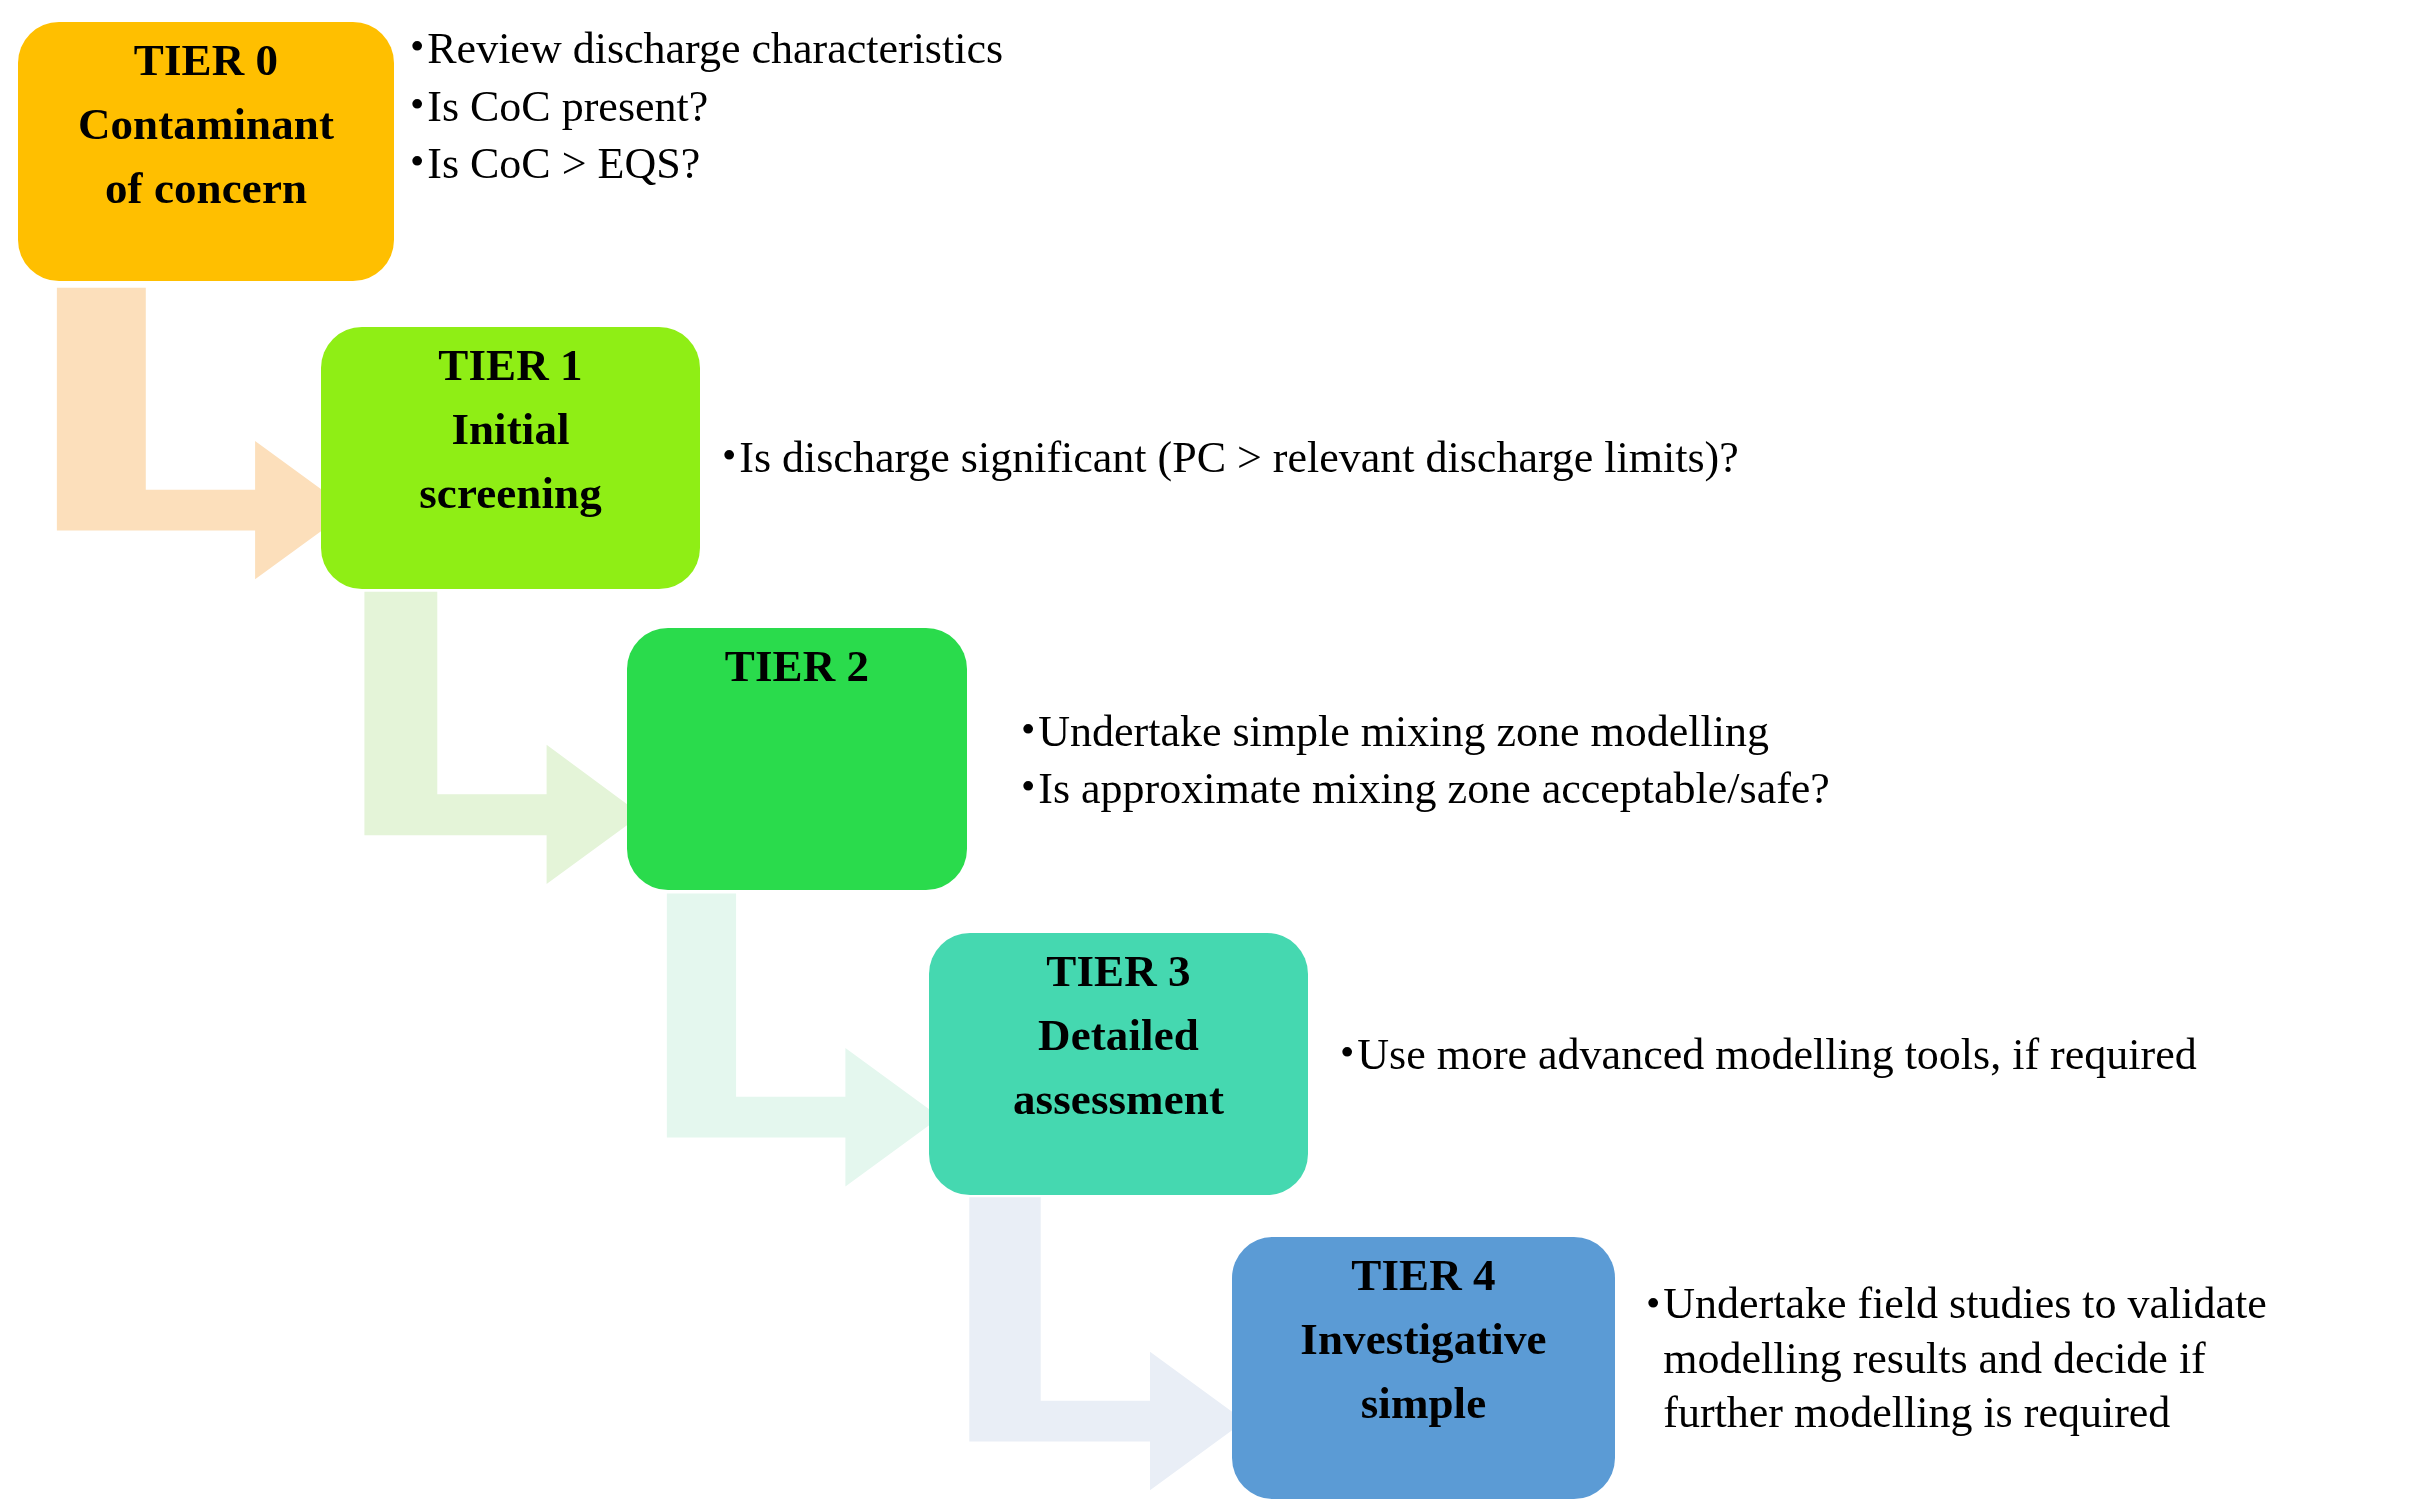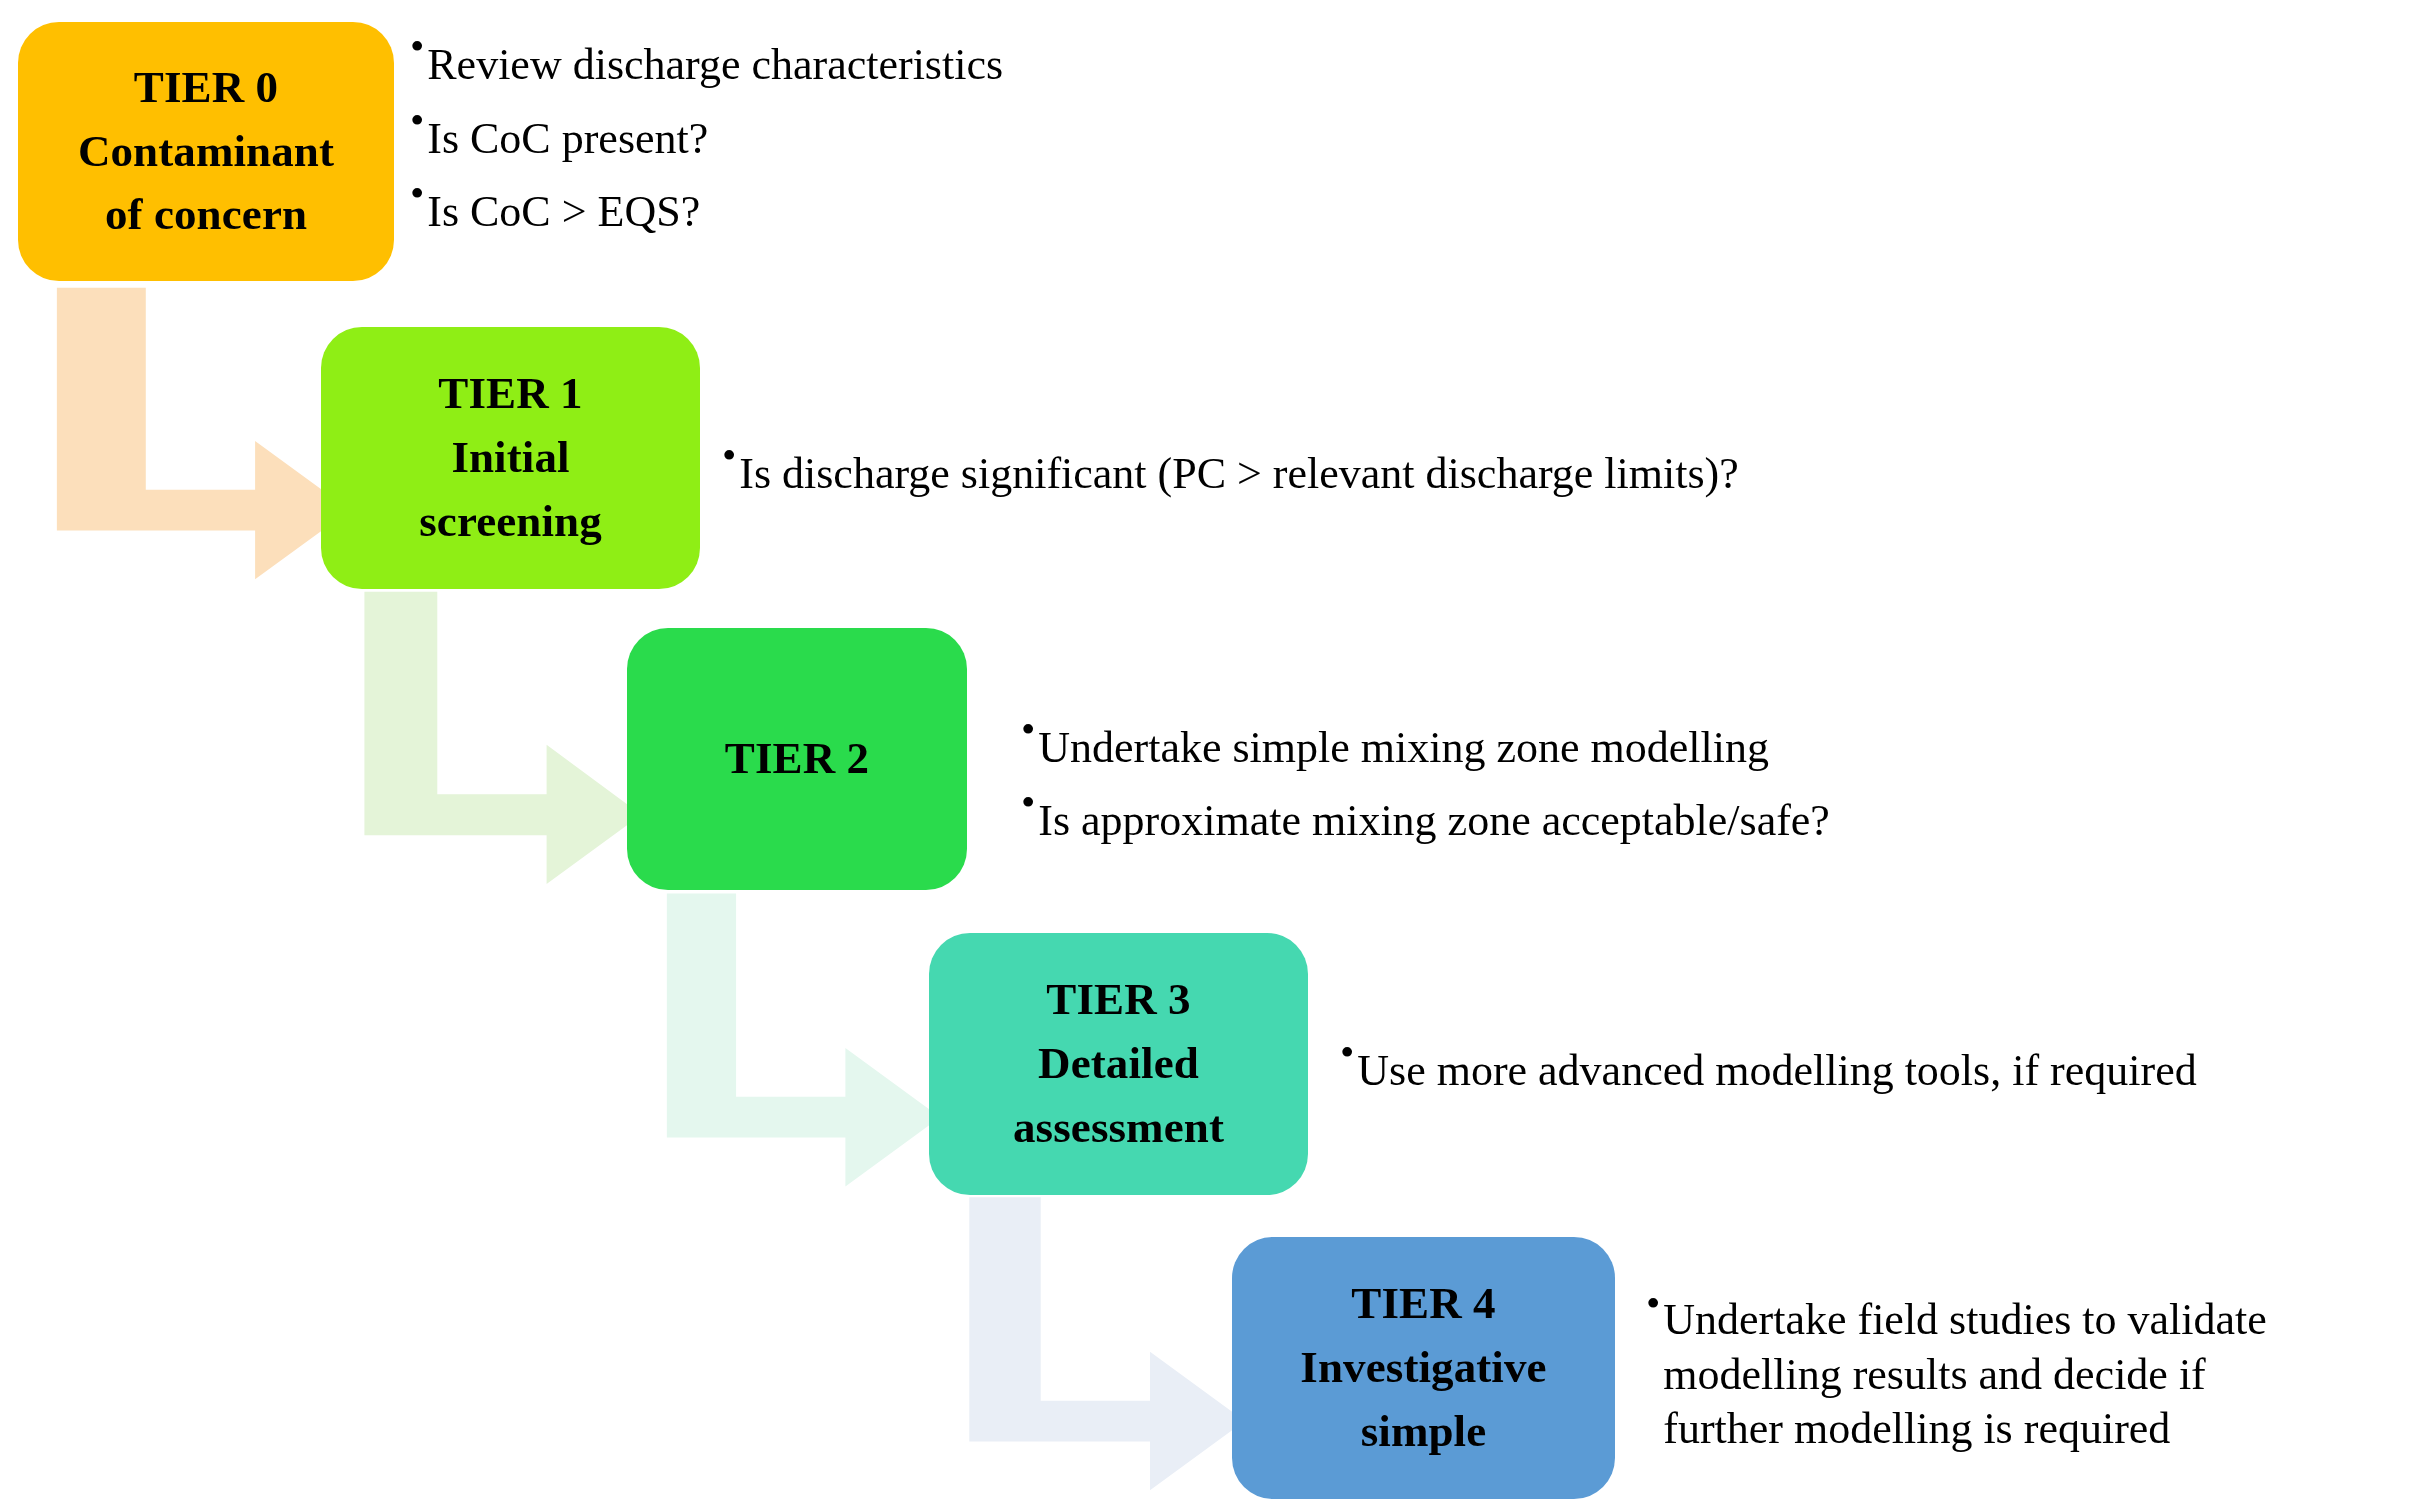--- a/index.html
+++ b/index.html
@@ -17,21 +17,21 @@
     height: 1510px;
     background: #ffffff;
     overflow: hidden;
   }
   .tier-box {
     position: absolute;
     border-radius: 41px;
     display: flex;
     flex-direction: column;
     align-items: center;
-    justify-content: center;
+    justify-content: flex-start;
     box-sizing: border-box;
     text-align: center;
     color: #000000;
     font-weight: bold;
     font-size: 45px;
     line-height: 1.42;
     letter-spacing: 0.1px;
     padding: 7.3px 13px;
   }
   .tier-box .tier-line {
@@ -60,21 +60,20 @@
   }
   .bullet-row .dot {
     flex: 0 0 auto;
     font-size: 41px;
     line-height: 1.30;
     margin-right: 2.9px;
   }
   .bullet-row .btext {
     flex: 0 1 auto;
     white-space: pre-line;
-    margin-top: 16px;
   }
   .bullet-block.wrapped .bullet-row .btext {
     white-space: pre-line;
     line-height: 1.24;
   }
 </style>
 </head>
 <body>
 
 <div id="diagram">

